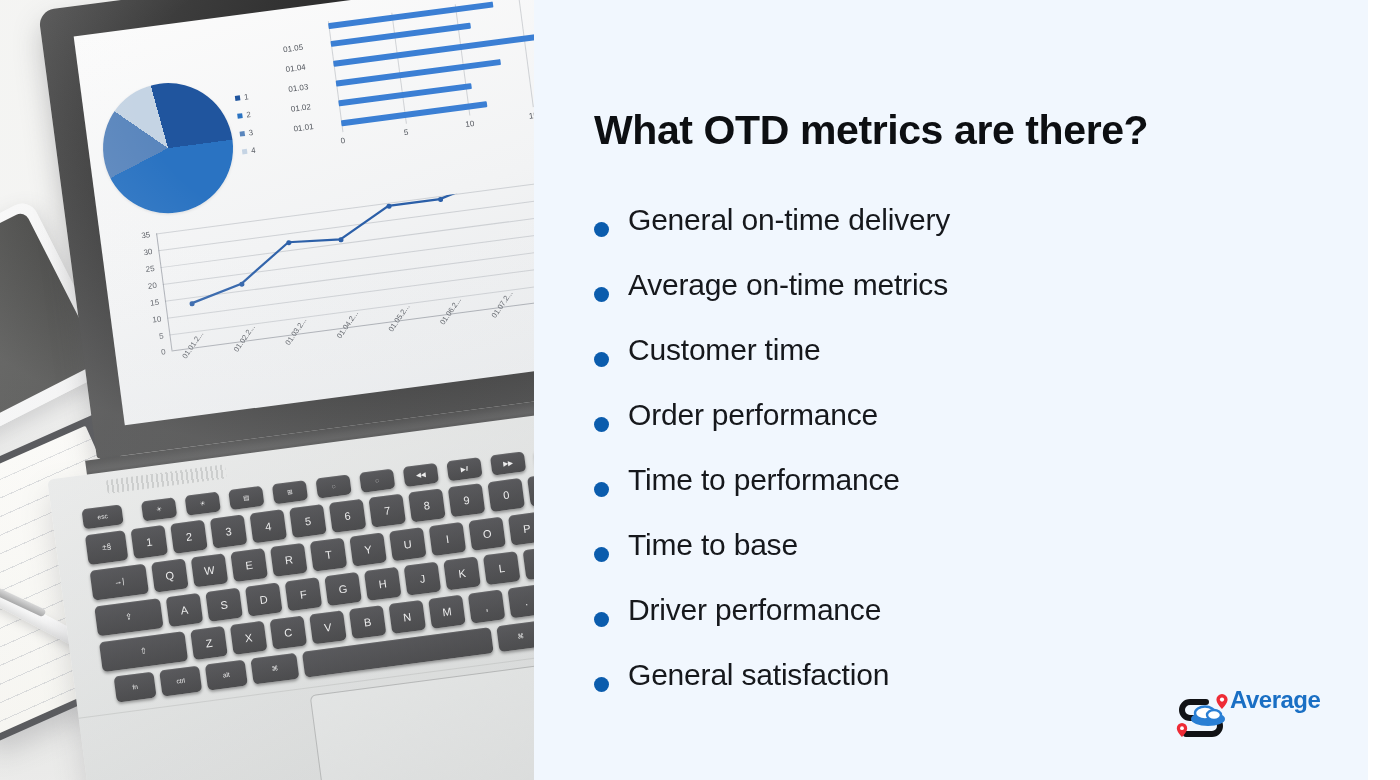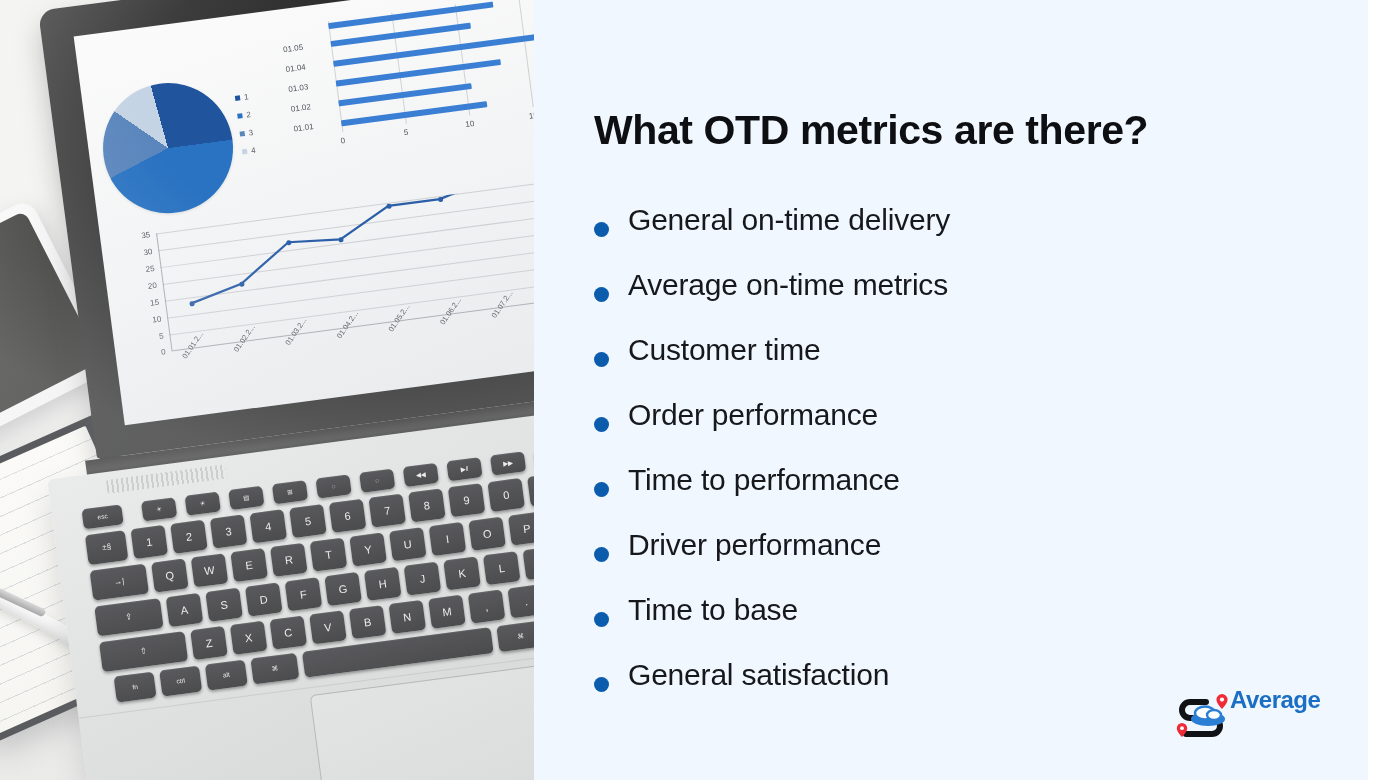--- a/index.html
+++ b/index.html
@@ -372,25 +372,25 @@
       <div class="li">
         <span class="dot"></span>
         <span class="li-text">Order performance</span>
       </div>
       <div class="li">
         <span class="dot"></span>
         <span class="li-text">Time to performance</span>
       </div>
       <div class="li">
         <span class="dot"></span>
+        <span class="li-text">Time to base</span>
+      </div>
+      <div class="li">
+        <span class="dot"></span>
         <span class="li-text">Driver performance</span>
-      </div>
-      <div class="li">
-        <span class="dot"></span>
-        <span class="li-text">Time to base</span>
       </div>
       <div class="li">
         <span class="dot"></span>
         <span class="li-text">General satisfaction</span>
       </div>
     </div>
   </div>
 
   <div class="logo">
     <svg width="90" height="48" viewBox="0 0 90 48" style="position:absolute;left:0;top:4px">

